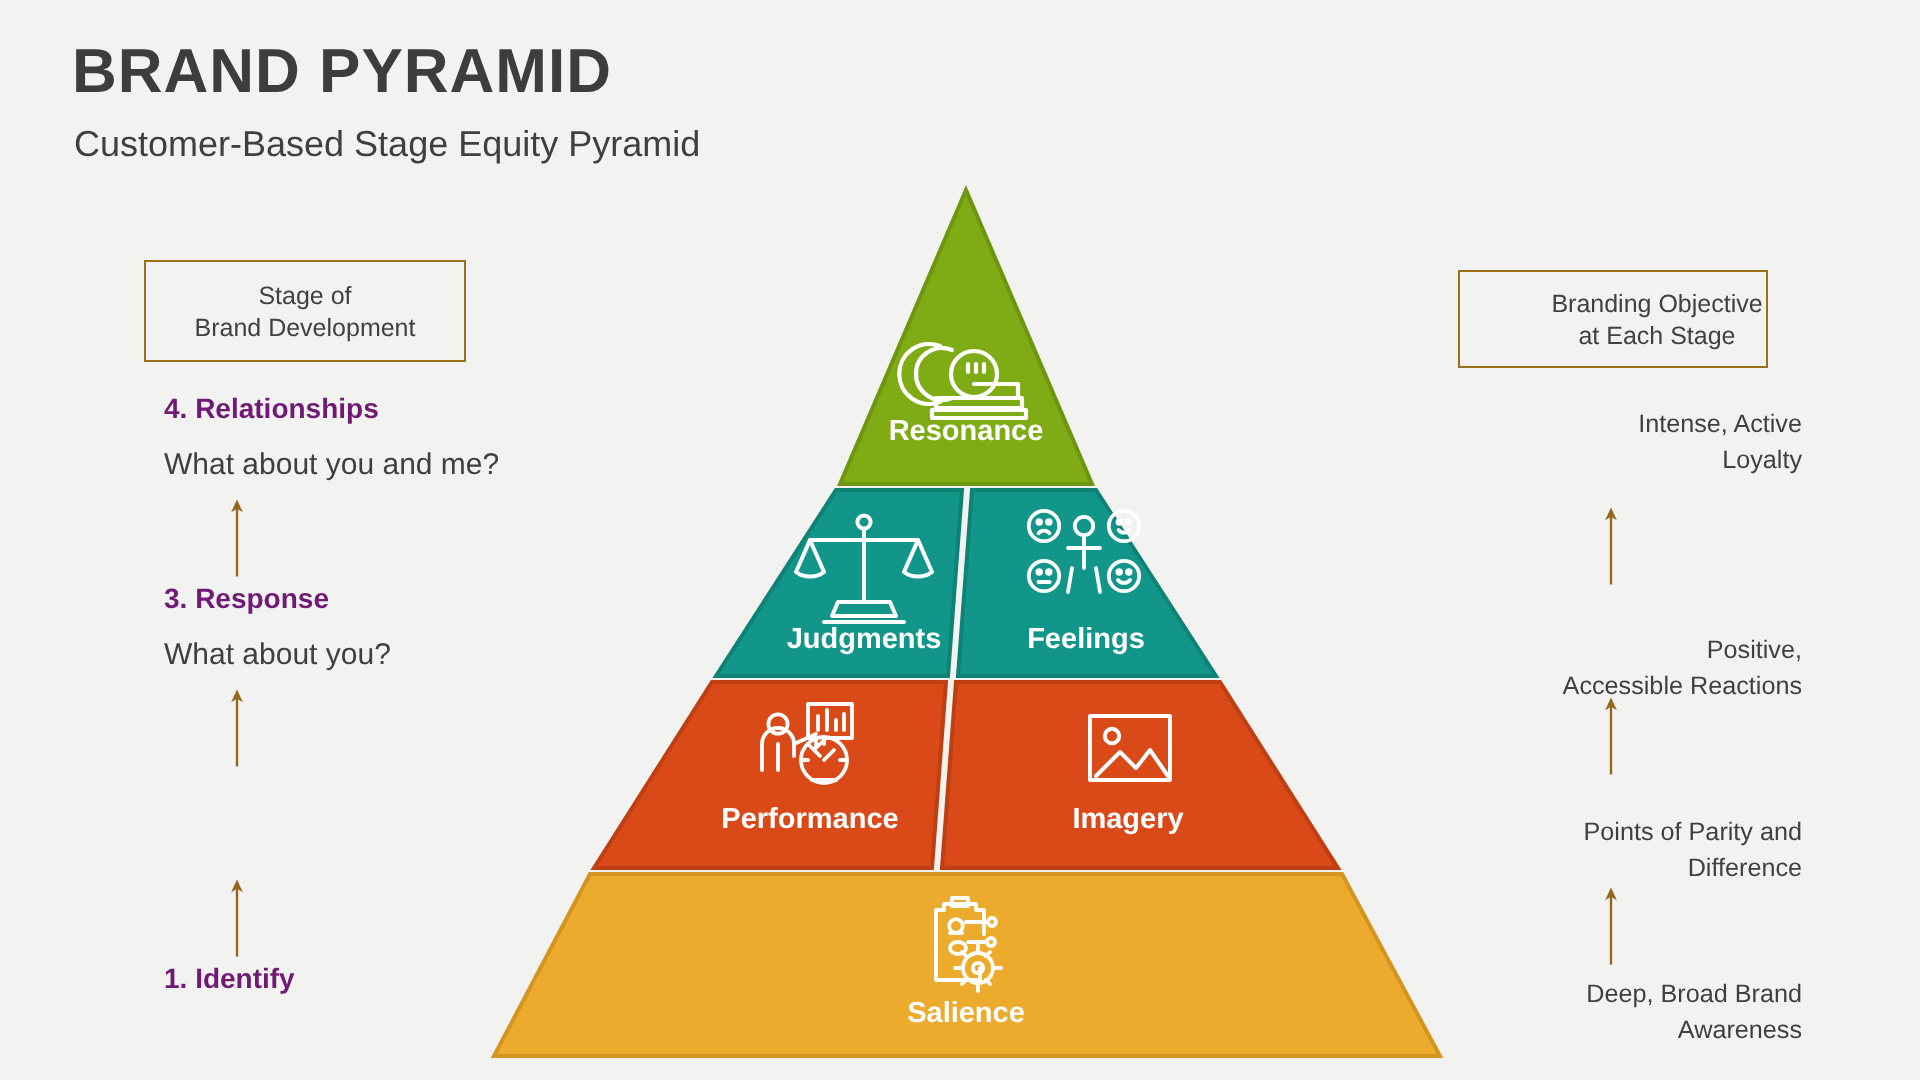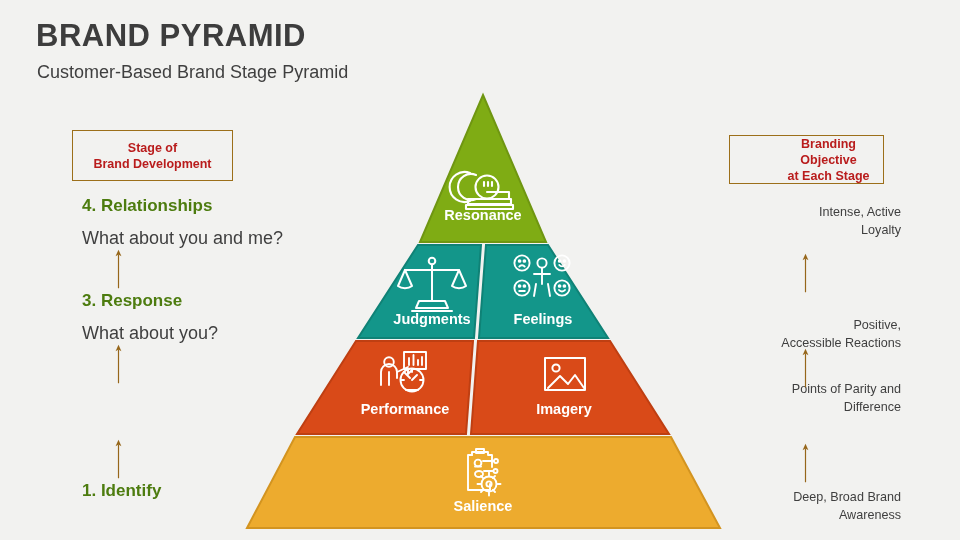--- a/index.html
+++ b/index.html
@@ -39,22 +39,22 @@
     font-size: 18px;
     font-weight: normal;
     color: #3f3f3f;
   }
 
   
   .panel-header {
     position: absolute;
     border: 1.6px solid #9c6f1a;
     background: #f2f2f0;
-    color: #b91c1c;
-    font-weight: bold;
+    color: #404040;
+    font-weight: normal;
     font-size: 12.5px;
     line-height: 16px;
     text-align: center;
     display: flex;
     align-items: center;
     justify-content: center;
     box-sizing: border-box;
     white-space: pre-line;
   }
   #left-panel-header {
@@ -71,27 +71,27 @@
     padding-left: 44px;
   }
 
   
   .stage-item {
     position: absolute;
     left: 82px;
     width: 220px;
   }
   .stage-title {
-    font-size: 17px;
+    font-size: 14px;
     font-weight: bold;
-    color: #4d7c0f;
+    color: #701a75;
     white-space: nowrap;
   }
   .stage-question {
-    font-size: 18px;
+    font-size: 15px;
     font-weight: normal;
     color: #3f3f3f;
     margin-top: 12px;
     white-space: nowrap;
   }
 
   
   .objective-item {
     position: absolute;
     width: 190px;
@@ -119,21 +119,21 @@
     font-weight: bold;
     fill: #ffffff;
   }
 </style>
 </head>
 <body>
 
 <div class="slide">
 
   <div id="page-title">BRAND PYRAMID</div>
-  <div id="page-subtitle">Customer-Based Brand Stage Pyramid</div>
+  <div id="page-subtitle">Customer-Based Stage Equity Pyramid</div>
 
   <div class="panel-header" id="left-panel-header">Stage of
 Brand Development</div>
 
   <div class="stage-item" style="top:196px;">
     <div class="stage-title">4. Relationships</div>
     <div class="stage-question">What about you and me?</div>
   </div>
 
   <div class="stage-item" style="top:291px;">
@@ -159,21 +159,21 @@
     <path d="M6 0 L9.2 7 L6 5.1 L2.8 7 Z" fill="#96661a"></path>
   </svg>
 
   <div class="panel-header" id="right-panel-header">Branding Objective
 at Each Stage</div>
 
   <div class="objective-item" style="left:711px; top:203px;">Intense, Active
 Loyalty</div>
   <div class="objective-item" style="left:711px; top:316px;">Positive,
 Accessible Reactions</div>
-  <div class="objective-item" style="left:711px; top:380px;">Points of Parity and
+  <div class="objective-item" style="left:711px; top:407px;">Points of Parity and
 Difference</div>
   <div class="objective-item" style="left:711px; top:488px;">Deep, Broad Brand
 Awareness</div>
 
   <svg class="arrow" style="left:800px; top:252px;" width="12" height="42" viewBox="0 0 12 42">
     <line x1="6" y1="42" x2="6" y2="5" stroke="#96661a" stroke-width="1.3"></line>
     <path d="M6 0 L9.2 7 L6 5.1 L2.8 7 Z" fill="#96661a"></path>
   </svg>
   <svg class="arrow" style="left:800px; top:347px;" width="12" height="42" viewBox="0 0 12 42">
     <line x1="6" y1="42" x2="6" y2="5" stroke="#96661a" stroke-width="1.3"></line>

